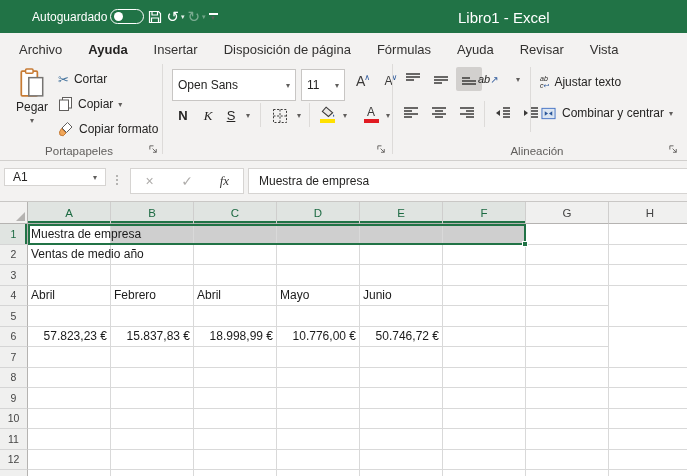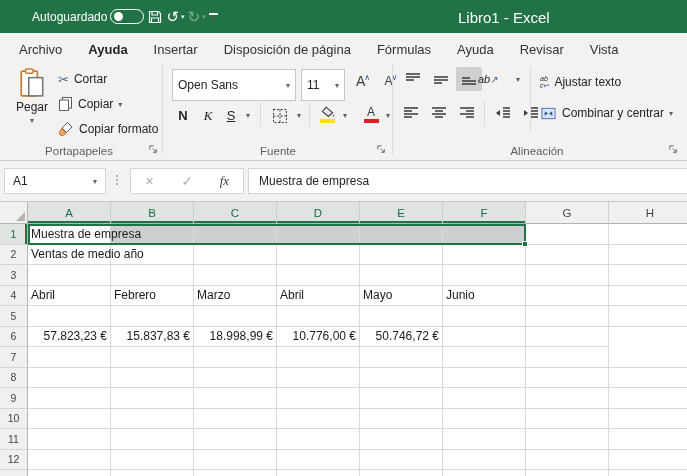--- a/index.html
+++ b/index.html
@@ -47,21 +47,21 @@
   .albtn{position:absolute;width:26px;height:24px;display:flex;align-items:center;justify-content:center;border-radius:2px;}
   .albtn.on{background:#d2d0ce;}
   .orient{font-style:italic;font-size:11px;align-items:center;}
   .orient .arr{color:#2b579a;font-style:normal;font-size:10px;}
   .wrapic{display:flex;flex-direction:column;font-size:7px;line-height:7px;font-style:italic;}
   .wrapic .blue{color:#2b579a;font-style:normal;}
 
   
   .fbar{height:41px;background:#f3f2f1;position:relative;border-bottom:1px solid #c9c7c5;}
   .namebox{position:absolute;left:4px;top:7px;width:102px;height:18px;background:#fff;border:1px solid #d6d4d2;
-    display:flex;align-items:center;justify-content:space-between;padding:12px 8px;font-size:12px;color:#252423;}
+    display:flex;align-items:center;justify-content:space-between;padding:4px 8px;font-size:12px;color:#252423;}
   .dots{position:absolute;left:116px;top:14px;display:flex;flex-direction:column;gap:2px;}
   .dots i{width:2px;height:2px;background:#a19f9d;border-radius:50%;}
   .cluster{position:absolute;left:130px;top:7px;width:114px;height:26px;background:#fff;border:1px solid #d6d4d2;
     display:flex;align-items:center;}
   .cluster .cbtn{flex:1;text-align:center;font-size:14px;color:#aeacaa;}
   .cluster .fx{font-style:italic;color:#3b3a39;font-size:13px;font-family:"Liberation Serif",serif;}
   .ffield{position:absolute;left:248px;top:7px;right:0;height:26px;background:#fff;border:1px solid #d6d4d2;
     border-right:none;display:flex;align-items:center;padding-left:10px;font-size:12px;color:#252423;}
 
   
@@ -201,21 +201,20 @@
     </span>
   </div>
   <div class="sqbtn chev" style="left:339px;top:43px;width:12px;">▾</div>
   <div class="sqbtn" style="left:359px;top:42px;width:24px;">
     <span class="colorbtn">
       <span style="font-size:12px;color:#3b3a39;line-height:11px;">A</span>
       <span class="colorbar" style="background:#e11b22;"></span>
     </span>
   </div>
   <div class="sqbtn chev" style="left:382px;top:43px;width:12px;">▾</div>
-  <div class="grp-label" style="left:166px;width:224px;">Fuente</div>
   <div class="launcher" style="left:374px;">
     <svg width="11" height="11" viewBox="0 0 12 12">
         <path d="M2 2h4M2 2v4" stroke="#605e5c" fill="none"></path>
         <path d="M5 5l4 4M9 5.5v3.5h-3.5" stroke="#605e5c" fill="none"></path>
       </svg>
   </div>
   <div class="gsep" style="left:392px;"></div>
 
   <div class="albtn" style="left:400px;top:7px;">
     <svg width="18" height="16" viewBox="0 0 18 16">
@@ -353,21 +352,20 @@
       <div class="g-cell"></div>
       <div class="g-cell"></div>
       <div class="g-cell"></div>
       <div class="g-cell"></div>
       <div class="g-cell"></div>
     </div>
     <div class="g-row">
       <div class="g-rh">4</div>
       <div class="g-cell">Abril</div>
       <div class="g-cell">Febrero</div>
-      <div class="g-cell">Marzo</div>
       <div class="g-cell">Abril</div>
       <div class="g-cell">Mayo</div>
       <div class="g-cell">Junio</div>
       <div class="g-cell"></div>
       <div class="g-cell"></div>
     </div>
     <div class="g-row">
       <div class="g-rh">5</div>
       <div class="g-cell"></div>
       <div class="g-cell"></div>

